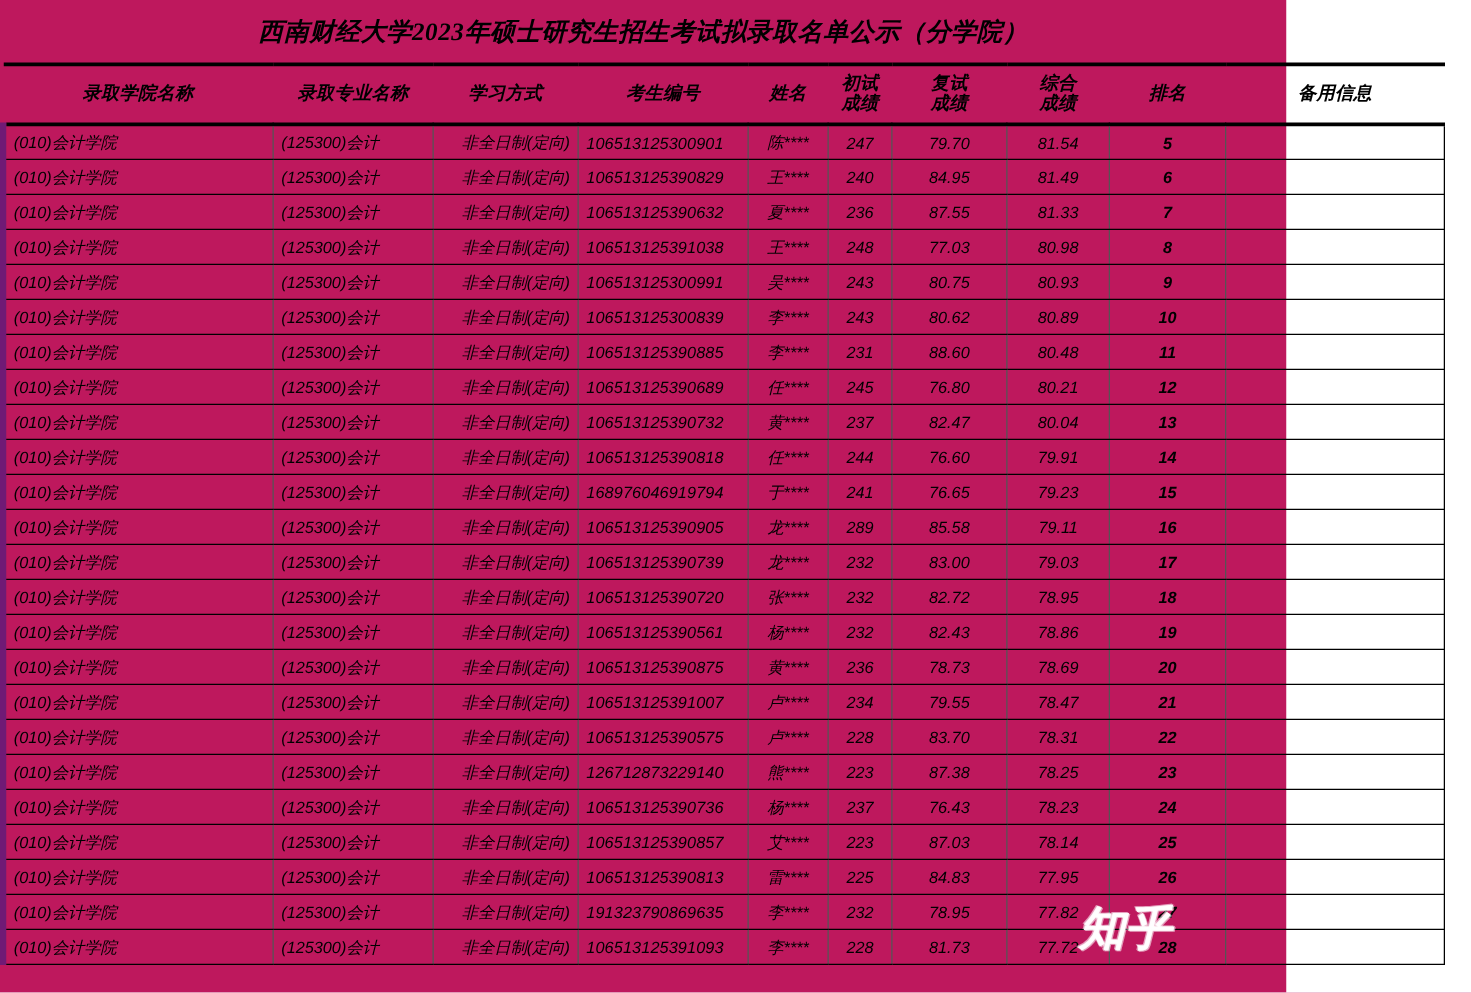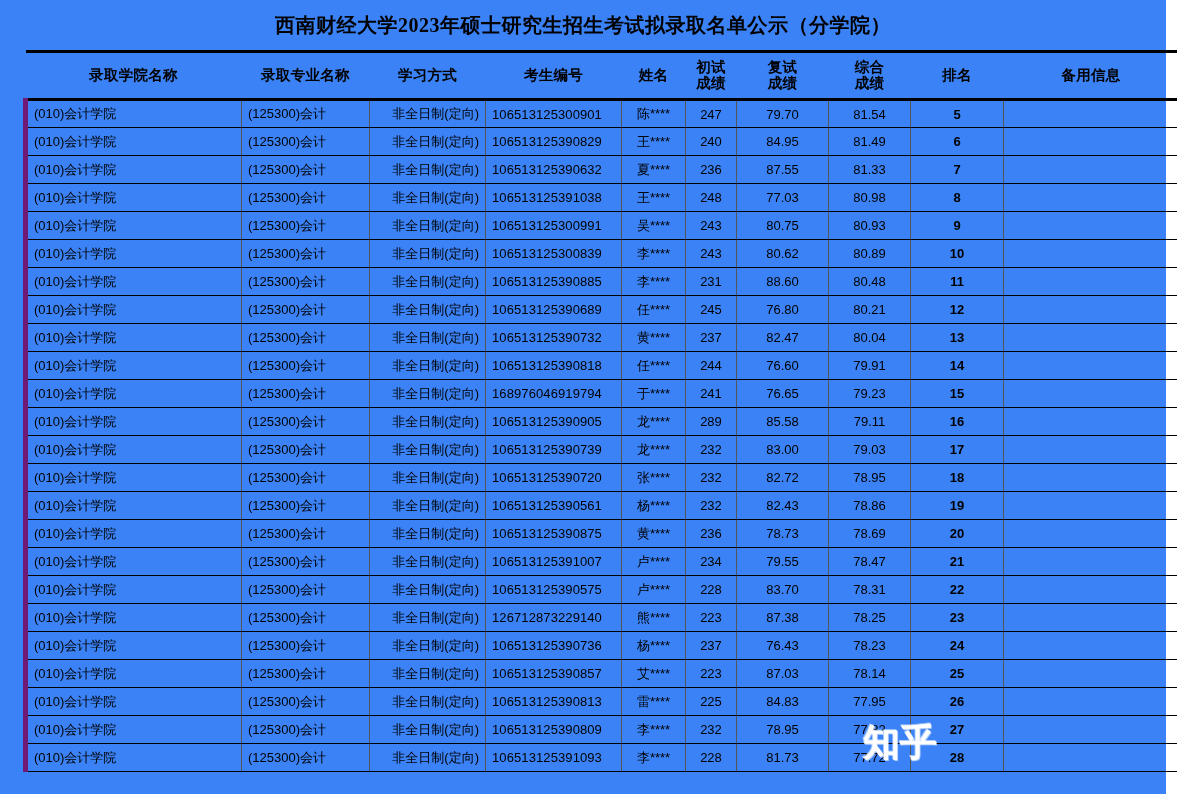--- a/index.html
+++ b/index.html
@@ -5,40 +5,41 @@
   * { box-sizing: border-box; }
   html, body {
     margin: 0; padding: 0;
     width: 1177px; height: 794px;
     background: #ffffff;
     font-family: "Liberation Sans", "DejaVu Sans", sans-serif;
     overflow: hidden;
   }
   #page {
     position: relative;
-    width: 1166px;
+    width: 1029px;
     height: 794px;
-    background: #3b82f6;
+    background: #be185d;
+    font-style: italic;
   }
 
   
   .doc-title {
     text-align: center;
     font-size: 20px;
     font-weight: bold;
     color: #000;
     letter-spacing: 0.5px;
     padding-top: 12px;
     padding-bottom: 11px;
     font-family: "Liberation Serif", "DejaVu Serif", serif;
   }
 
   
   .table-wrap {
-    padding: 0 23px;
+    padding: 0 0;
   }
   table.listing {
     width: 1153px;
     border-collapse: collapse;
     table-layout: fixed;
     font-size: 13px;
     color: #000;
   }
 
   
@@ -426,21 +427,21 @@
             <td class="col-score">225</td>
             <td class="col-score">84.83</td>
             <td class="col-score">77.95</td>
             <td class="col-rank">26</td>
             <td class="col-remark"></td>
           </tr>
           <tr>
             <td class="col-college">(010)会计学院</td>
             <td class="col-major">(125300)会计</td>
             <td class="col-mode">非全日制(定向)</td>
-            <td class="col-number">106513125390809</td>
+            <td class="col-number">191323790869635</td>
             <td class="col-name">李****</td>
             <td class="col-score">232</td>
             <td class="col-score">78.95</td>
             <td class="col-score">77.82</td>
             <td class="col-rank">27</td>
             <td class="col-remark"></td>
           </tr>
           <tr>
             <td class="col-college">(010)会计学院</td>
             <td class="col-major">(125300)会计</td>

